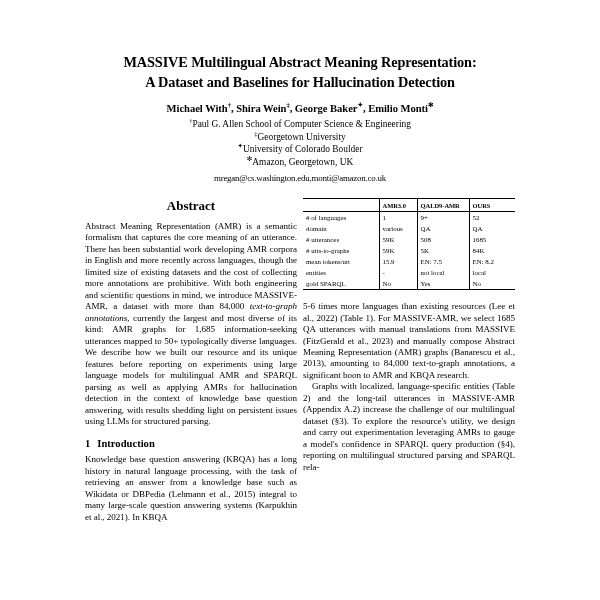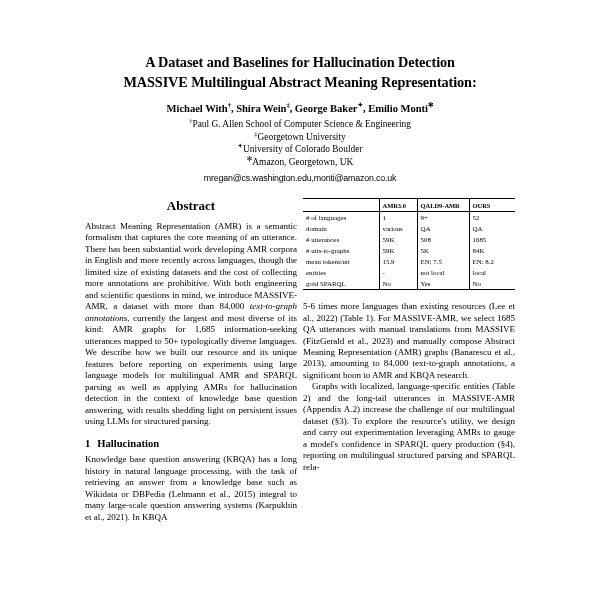--- a/index.html
+++ b/index.html
@@ -51,21 +51,21 @@
     line-height: 1.33;
     margin: 0;
   }
   .affil .aline { display: block; }
   sup.mk {
     font-size: 6.6px;
     vertical-align: super;
     line-height: 0;
   }
   .emails {
-    font-family: Liberation Sans, sans-serif;
+    font-family: Liberation Serif, serif;
     font-size: 8.9px;
     margin-top: 5px;
     letter-spacing: -0.2px;
   }
 
   
   .columns {
     position: absolute;
     top: 198px;
     left: 0;
@@ -150,22 +150,22 @@
   }
 </style>
 </head>
 <body>
 
 <div id="page">
 
   <div class="titleblock">
 
     <div class="paper-title">
+      <span class="tline">MASSIVE Multilingual Abstract Meaning Representation:</span>
       <span class="tline">A Dataset and Baselines for Hallucination Detection</span>
-      <span class="tline">MASSIVE Multilingual Abstract Meaning Representation:</span>
     </div>
 
     <div class="authors"><span>Michael With</span><sup class="mk">†</sup>, <span>Shira Wein</span><sup class="mk">‡</sup>, <span>George Baker</span><sup class="mk">✦</sup>, <span>Emilio Monti</span><sup class="mk">✻</sup></div>
 
     <div class="affil">
       <span class="aline"><sup class="mk">†</sup><span>Paul G. Allen School of Computer Science &amp; Engineering</span></span>
       <span class="aline"><sup class="mk">‡</sup><span>Georgetown University</span></span>
       <span class="aline"><sup class="mk">✦</sup><span>University of Colorado Boulder</span></span>
       <span class="aline"><sup class="mk">✻</sup><span>Amazon, Georgetown, UK</span></span>
     </div>
@@ -174,21 +174,21 @@
   </div>
 
   <div class="columns">
 
     <div class="col col-left">
 
       <div class="sec-head">Abstract</div>
 
       <p class="body"><span>Abstract Meaning Representation (AMR) is a semantic formalism that captures the core meaning of an utterance. There has been substantial work developing AMR corpora in English and more recently across languages, though the limited size of existing datasets and the cost of collecting more annotations are prohibitive. With both engineering and scientific questions in mind, we introduce MASSIVE-AMR, a dataset with more than 84,000 </span><span class="it">text-to-graph annotations</span><span>, currently the largest and most diverse of its kind: AMR graphs for 1,685 information-seeking utterances mapped to 50+ typologically diverse languages. We describe how we built our resource and its unique features before reporting on experiments using large language models for multilingual AMR and SPARQL parsing as well as applying AMRs for hallucination detection in the context of knowledge base question answering, with results shedding light on persistent issues using LLMs for structured parsing.</span></p>
 
-      <div class="sec-head-num"><span class="num">1</span><span>Hallucination</span></div>
+      <div class="sec-head-num"><span class="num">1</span><span>Introduction</span></div>
 
       <p class="body">Knowledge base question answering (KBQA) has a long history in natural language processing, with the task of retrieving an answer from a knowledge base such as Wikidata or DBPedia (Lehmann et al., 2015) integral to many large-scale question answering systems (Karpukhin et al., 2021). In KBQA</p>
     </div>
 
     <div class="col col-right">
 
       <div class="table-wrap">
         <table class="tbl">
           <colgroup>
             <col class="c-label">

